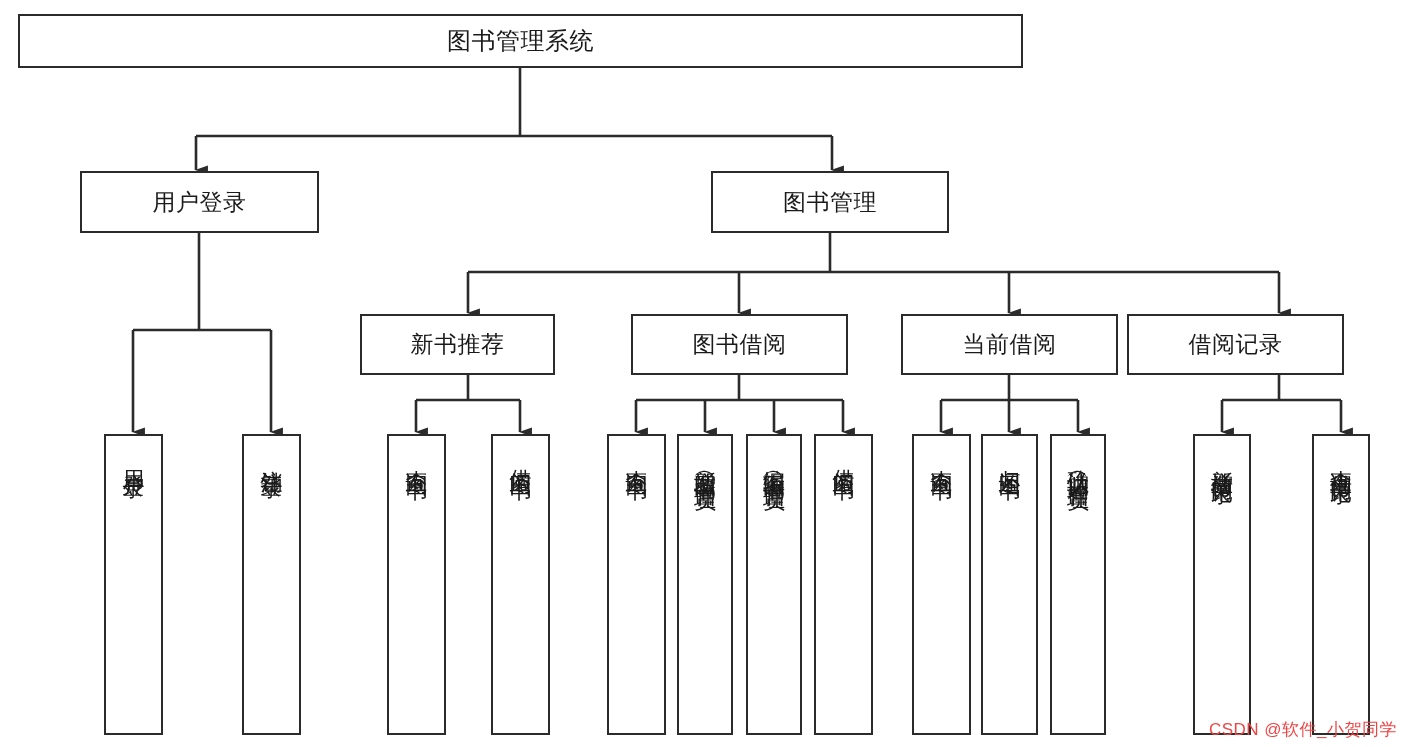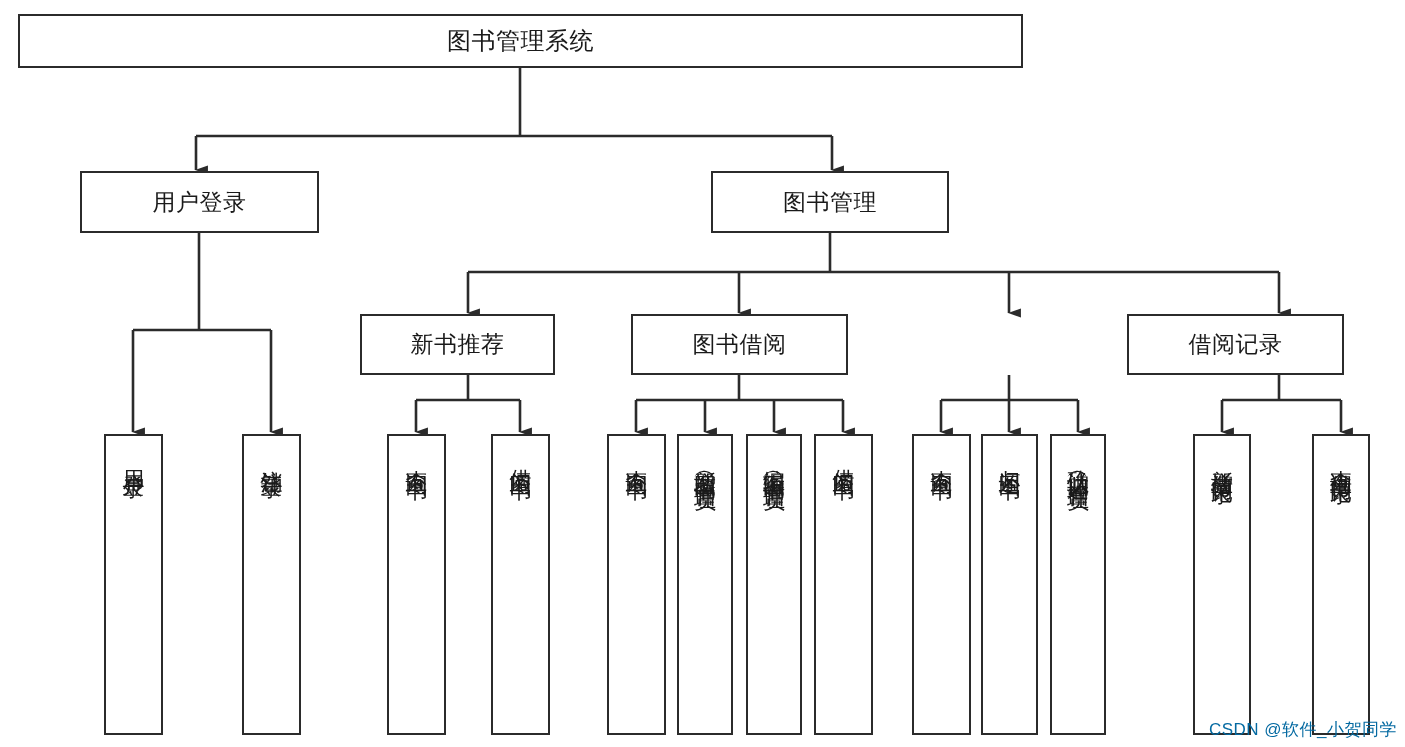--- a/index.html
+++ b/index.html
@@ -57,21 +57,21 @@
     line-height: 1;
   }
   .node.root .label {
     font-size: 24px;
   }
   .watermark {
     position: absolute;
     right: 8px;
     bottom: 6px;
     font-size: 17px;
-    color: #0369a1;
+    color: #ef4444;
     letter-spacing: 0.5px;
     user-select: none;
     white-space: nowrap;
   }
 </style>
 </head>
 <body>
 
 <div id="diagram-root">
 
@@ -136,20 +136,23 @@
   <div class="node horizontal" style="left:711px; top:171px; width:238px; height:62px;">
     <span class="label">图书管理</span>
   </div>
 
   <div class="node horizontal" style="left:360px; top:314px; width:195px; height:61px;">
     <span class="label">新书推荐</span>
   </div>
   <div class="node horizontal" style="left:631px; top:314px; width:217px; height:61px;">
     <span class="label">图书借阅</span>
   </div>
+  <div class="node horizontal" style="left:901px; top:314px; width:217px; height:61px;">
+    <span class="label">当前借阅</span>
+  </div>
   <div class="node horizontal" style="left:1127px; top:314px; width:217px; height:61px;">
     <span class="label">借阅记录</span>
   </div>
 
   <div class="node vertical" style="left:104px; top:434px; width:59px; height:301px;">
     <span class="label">用户登录</span>
   </div>
   <div class="node vertical" style="left:242px; top:434px; width:59px; height:301px;">
     <span class="label">注销登录</span>
   </div>

